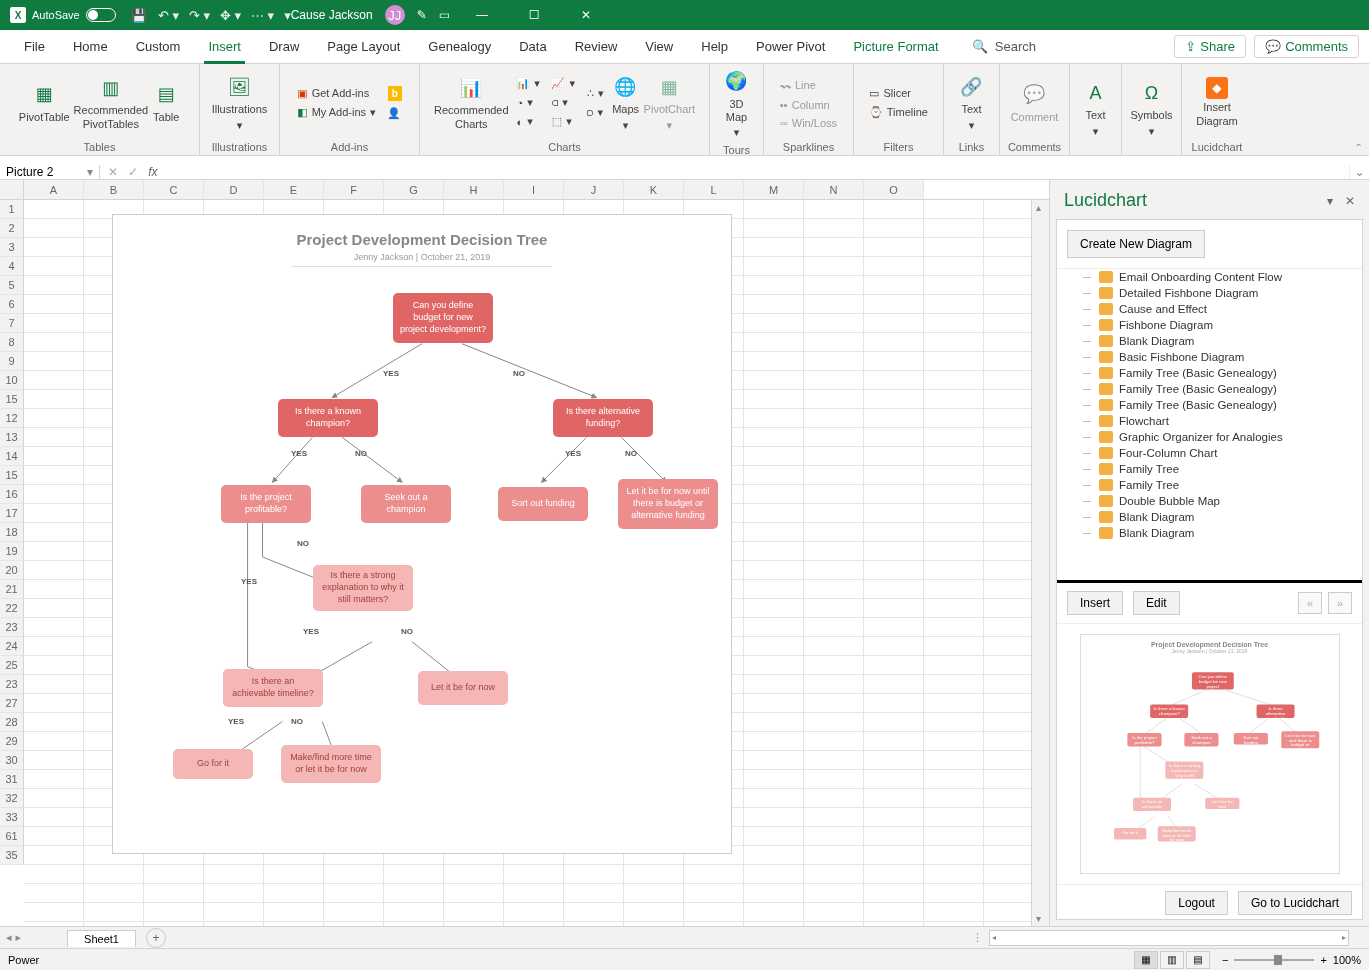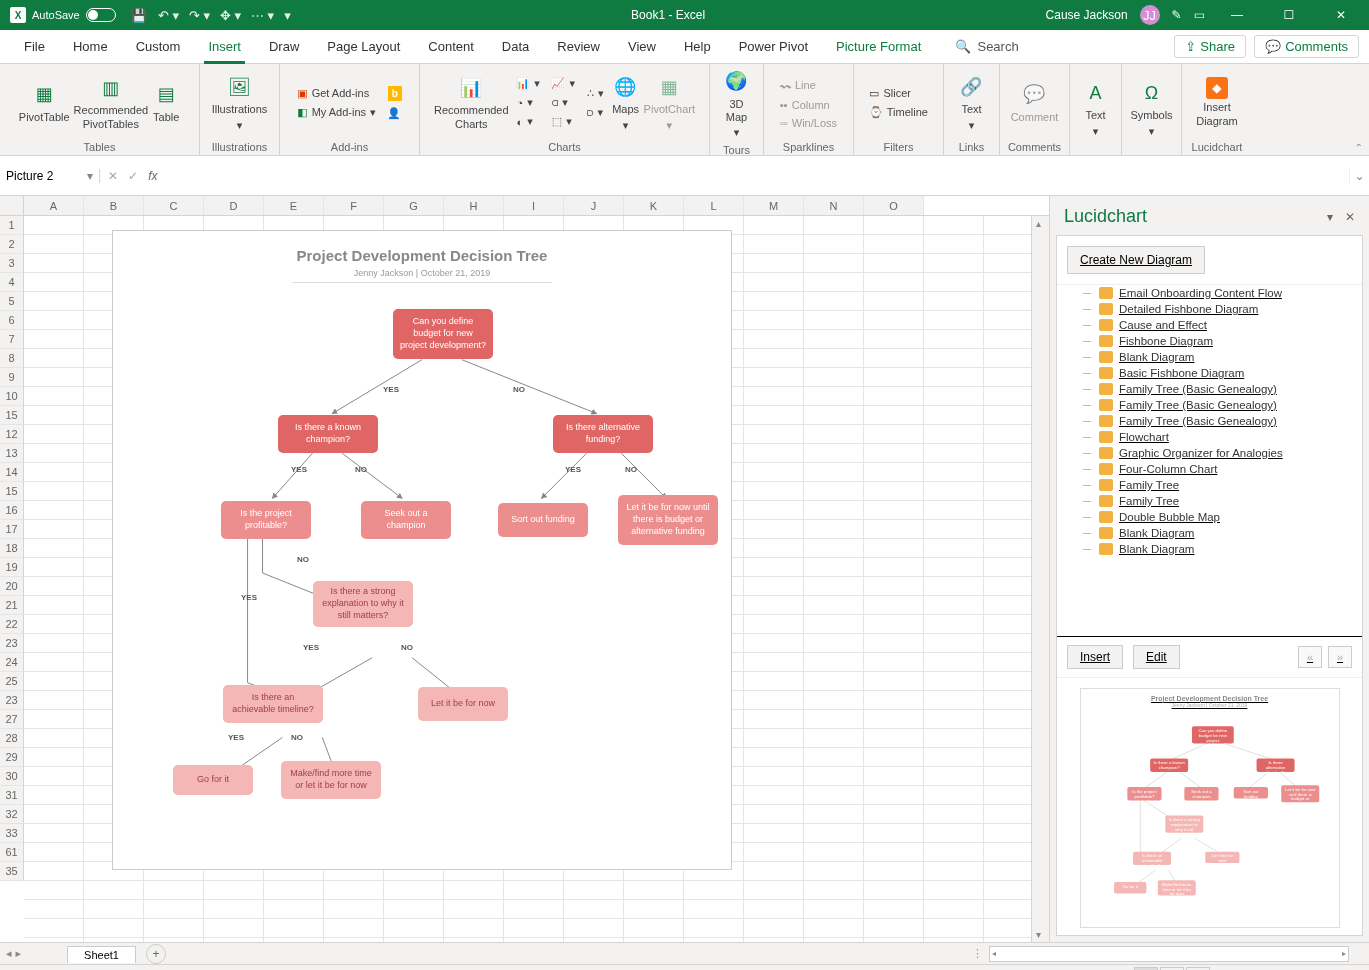--- a/index.html
+++ b/index.html
@@ -34,21 +34,21 @@
 .ribbon-group { border-right:1px solid #d4d4d4; display:flex; flex-direction:column; justify-content:space-between; }
 .ribbon-group-content { flex:1; display:flex; align-items:center; justify-content:center; padding:4px 6px; gap:4px; }
 .ribbon-group-label { text-align:center; font-size:11px; color:#666; padding-bottom:2px; }
 .rbtn-big { display:flex; flex-direction:column; align-items:center; gap:2px; font-size:11px; color:#444; cursor:pointer; text-align:center; line-height:1.2; }
 .rbtn-icon { width:28px; height:28px; display:flex; align-items:center; justify-content:center; font-size:18px; color:#0f7b41; }
 .rbtn-small { display:flex; align-items:center; gap:4px; font-size:11px; color:#444; padding:2px 4px; cursor:pointer; white-space:nowrap; }
 .rbtn-stack { display:flex; flex-direction:column; gap:2px; }
 .collapse-ribbon { position:absolute; right:6px; bottom:2px; font-size:10px; color:#888; cursor:pointer; }
 
 
-.formula-row { height:40px; border-bottom:1px solid #d4d4d4; display:flex; align-items:center; background:#fff; }
+.formula-row { height:24px; border-bottom:1px solid #d4d4d4; display:flex; align-items:flex-end; background:#fff; }
 .name-box { width:100px; border-right:1px solid #d4d4d4; padding:0 6px; display:flex; align-items:center; justify-content:space-between; font-size:12px; }
 .fx-controls { display:flex; align-items:center; padding:0 8px; gap:10px; color:#aaa; font-size:12px; }
 .fx-icon { font-style:italic; color:#666; }
 .formula-input { flex:1; padding:0 6px; font-size:12px; }
 .formula-expand { width:20px; text-align:center; color:#888; border-left:1px solid #eee; }
 
 
 .main { display:flex; height:calc(970px - 30px - 34px - 92px - 24px - 22px - 22px); position:relative; }
 
 
@@ -75,23 +75,23 @@
 
 .vscroll { width:18px; background:#f3f2f1; border-left:1px solid #d4d4d4; position:relative; }
 .vscroll::before { content:"▴"; position:absolute; top:2px; left:4px; font-size:10px; color:#888;}
 .vscroll::after { content:"▾"; position:absolute; bottom:2px; left:4px; font-size:10px; color:#888;}
 
 
 .side { width:320px; border-left:1px solid #d4d4d4; background:#f3f2f1; display:flex; flex-direction:column; }
 .side-header { padding:10px 14px 8px; display:flex; justify-content:space-between; align-items:center; }
 .side-title { font-size:18px; color:#0f7b41; font-weight:normal; }
 .side-controls { display:flex; gap:12px; color:#666; font-size:12px; }
-.side-body { flex:1; margin:0 6px 6px; background:#fff; border:1px solid #d4d4d4; display:flex; flex-direction:column; overflow:hidden;text-decoration:underline; }
+.side-body { flex:1; margin:0 6px 6px; background:#fff; border:1px solid #d4d4d4; display:flex; flex-direction:column; overflow:hidden; }
 .create-btn { margin:10px; padding:6px 12px; background:#f3f2f1; border:1px solid #ccc; font-size:12px; cursor:pointer; align-self:flex-start; }
-.diagram-list { flex:0 0 auto; height:353px; overflow-y:auto; border-top:1px solid #eee; border-bottom:1px solid #000000; }
+.diagram-list { flex:0 0 auto; height:315px; overflow-y:auto; border-top:1px solid #eee; border-bottom:3px solid #000000; }
 .diag-item { display:flex; align-items:center; gap:6px; padding:2px 8px 2px 26px; font-size:11.5px; color:#333; cursor:pointer; white-space:nowrap; }
 .diag-item::before { content:""; display:inline-block; width:8px; height:1px; background:#bbb; margin-right:2px; position:relative; }
 .folder-icon { width:14px; height:12px; background:#f4b042; border-radius:2px; flex-shrink:0; }
 .side-actions { display:flex; gap:10px; padding:8px 10px; border-bottom:1px solid #eee; align-items:center; }
 .side-act-btn { padding:4px 12px; border:1px solid #ccc; background:#f3f2f1; font-size:12px; cursor:pointer; }
 .pager { margin-left:auto; display:flex; gap:6px; }
 .pager-btn { width:24px; height:22px; border:1px solid #ccc; background:#f9f9f9; font-size:11px; color:#aaa; display:flex; align-items:center; justify-content:center; }
 .preview { flex:1; padding:10px; display:flex; align-items:center; justify-content:center; position:relative; }
 .preview-canvas { width:260px; height:240px; border:1px solid #ddd; background:#fff; position:relative; overflow:hidden; }
 .mini-title { text-align:center; font-size:7px; color:#888; margin-top:6px; font-weight:bold; }
@@ -131,40 +131,39 @@
     </div>
     <div class="qat">
       <span class="qat-btn">💾</span>
       <span class="qat-btn">↶ ▾</span>
       <span class="qat-btn">↷ ▾</span>
       <span class="qat-btn">✥ ▾</span>
       <span class="qat-btn">⋯ ▾</span>
       <span class="qat-btn">▾</span>
     </div>
   </div>
-  <div class="titlebar-center">Book1  -  Excel</div>
   <div class="titlebar-right">
     <span>Cause Jackson</span>
     <div class="avatar">JJ</div>
     <span>✎</span>
     <span>▭</span>
     <span class="winbtn">—</span>
     <span class="winbtn">☐</span>
     <span class="winbtn">✕</span>
   </div>
 </div>
 
 <div class="ribbon-tabs">
   <div class="ribbon-tab">File</div>
   <div class="ribbon-tab">Home</div>
   <div class="ribbon-tab">Custom</div>
   <div class="ribbon-tab active">Insert</div>
   <div class="ribbon-tab">Draw</div>
   <div class="ribbon-tab">Page Layout</div>
-  <div class="ribbon-tab">Content</div>
+  <div class="ribbon-tab">Genealogy</div>
   <div class="ribbon-tab">Data</div>
   <div class="ribbon-tab">Review</div>
   <div class="ribbon-tab">View</div>
   <div class="ribbon-tab">Help</div>
   <div class="ribbon-tab">Power Pivot</div>
   <div class="ribbon-tab" style="color:#0f7b41">Picture Format</div>
   <div class="ribbon-search" style="margin-left:20px">
     <span>🔍</span>
     <span>Search</span>
   </div>
@@ -586,20 +585,24 @@
              <div class="mnode med" style="left:154px;top:78px;width:36px;height:12px">Sort out funding</div>
              <div class="mnode med" style="left:204px;top:76px;width:40px;height:18px">Let it be for now until there is budget or alternative funding</div>
              <div class="mnode light" style="left:82px;top:108px;width:40px;height:18px">Is there a strong explanation to why it still matters?</div>
              <div class="mnode light" style="left:48px;top:146px;width:40px;height:14px">Is there an achievable timeline?</div>
              <div class="mnode light" style="left:124px;top:146px;width:36px;height:12px">Let it be for now</div>
              <div class="mnode light" style="left:28px;top:178px;width:34px;height:12px">Go for it</div>
              <div class="mnode light" style="left:74px;top:176px;width:40px;height:16px">Make/find more time or let it be for now</div>
           </div>
         </div>
       </div>
+      <div class="side-footer">
+        <button class="side-act-btn">Logout</button>
+        <button class="side-act-btn">Go to Lucidchart</button>
+      </div>
     </div>
   </div>
 </div>
 
 <div class="sheet-row">
   <div class="sheet-nav">
     <span>◂</span>
     <span>▸</span>
   </div>
   <div style="width:40px"></div>

